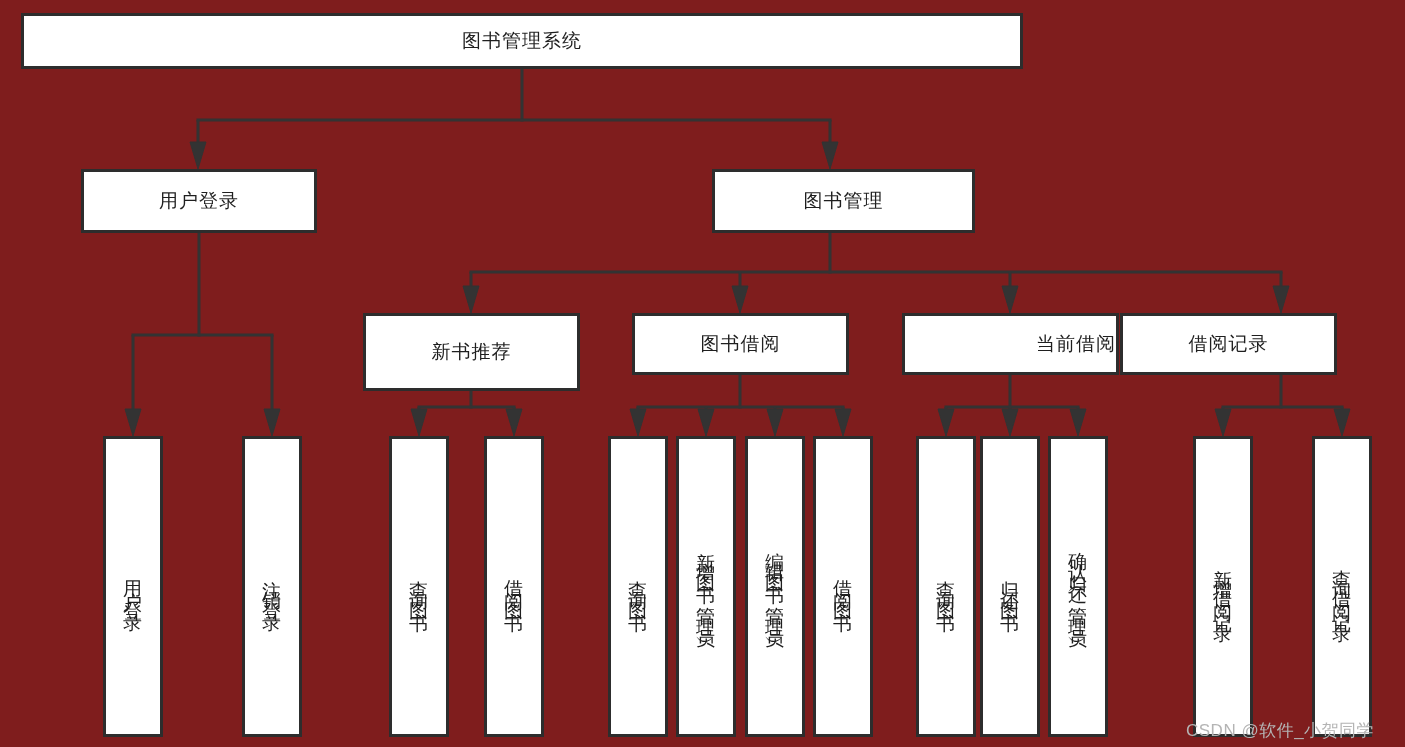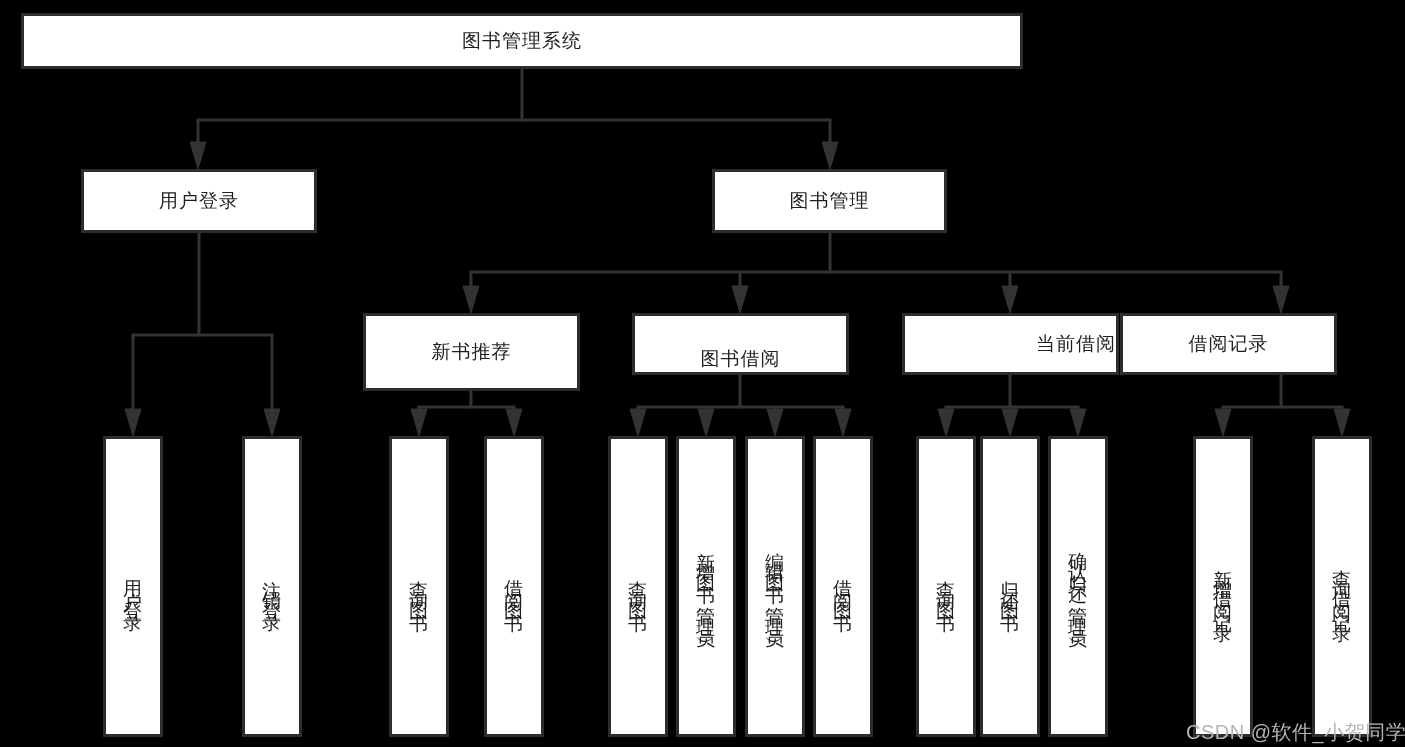--- a/index.html
+++ b/index.html
@@ -1,34 +1,34 @@
 <!DOCTYPE html>
 <html><head>
 <meta charset="utf-8">
 <style>
   html,body{margin:0;padding:0;background:#ffffff;}
   .canvas{
-    position:relative;width:1405px;height:747px;background:#000000;
+    position:relative;width:1405px;height:747px;background:#7f1d1d;
     font-family:"Liberation Sans","DejaVu Sans",sans-serif;overflow:hidden;
   }
   .wires{position:absolute;left:0;top:0;width:1405px;height:747px;}
   .node{
     position:absolute;box-sizing:border-box;background:#ffffff;
     border:3px solid #2d2d2d;display:flex;align-items:center;justify-content:center;
     color:#1f1f1f;z-index:2;
   }
   .node-h{font-size:19px;letter-spacing:1px;}
   .leaf{width:60px;top:436px;height:301px;}
   .leaf .vtxt{
     writing-mode:vertical-rl;text-orientation:mixed;
     font-size:19px;line-height:1;letter-spacing:11px;
     color:#1f1f1f;white-space:nowrap;
   }
   .watermark{
-    position:absolute;left:1186px;top:719px;font-size:20px;color:#b4b4b4;
+    position:absolute;left:1186px;top:719px;font-size:17px;color:#b4b4b4;
     z-index:5;white-space:nowrap;letter-spacing:0.5px;
   }
 </style>
 </head>
 <body>
 
 <div class="canvas">
 
   <svg class="wires" width="1405" height="747" viewBox="0 0 1405 747">
     <g stroke="#333333" stroke-width="3" fill="none">
@@ -95,28 +95,28 @@
     </g>
   </svg>
 
   <div class="node node-h" style="left: 21px; top: 13px; width: 1002px; height: 56px; border-color: rgb(45, 45, 45); color: rgb(31, 31, 31);">
     <span>图书管理系统</span>
   </div>
 
   <div class="node node-h" style="left: 81px; top: 169px; width: 236px; height: 64px; border-color: rgb(45, 45, 45); color: rgb(31, 31, 31);">
     <span>用户登录</span>
   </div>
-  <div class="node node-h" style="left: 712px; top: 169px; width: 235px; height: 64px; border-color: rgb(45, 45, 45); color: rgb(31, 31, 31);">
+  <div class="node node-h" style="left: 712px; top: 169px; width: 263px; height: 64px; border-color: rgb(45, 45, 45); color: rgb(31, 31, 31);">
     <span>图书管理</span>
   </div>
 
   <div class="node node-h" style="left: 363px; top: 313px; width: 217px; height: 78px; border-color: rgb(45, 45, 45); color: rgb(31, 31, 31);">
     <span>新书推荐</span>
   </div>
-  <div class="node node-h" style="left: 632px; top: 313px; width: 217px; height: 62px; border-color: rgb(45, 45, 45); color: rgb(31, 31, 31); align-items: flex-end;">
+  <div class="node node-h" style="left: 632px; top: 313px; width: 217px; height: 62px; border-color: rgb(45, 45, 45); color: rgb(31, 31, 31);">
     <span>图书借阅</span>
   </div>
   <div class="node node-h" style="left: 902px; top: 313px; width: 217px; height: 62px; border-color: rgb(45, 45, 45); color: rgb(31, 31, 31); justify-content: flex-end;">
     <span>当前借阅</span>
   </div>
   <div class="node node-h" style="left: 1120px; top: 313px; width: 217px; height: 62px; border-color: rgb(45, 45, 45); color: rgb(31, 31, 31);">
     <span>借阅记录</span>
   </div>
 
   <div class="node leaf" style="left: 103px; border-color: rgb(45, 45, 45); color: rgb(31, 31, 31);">

